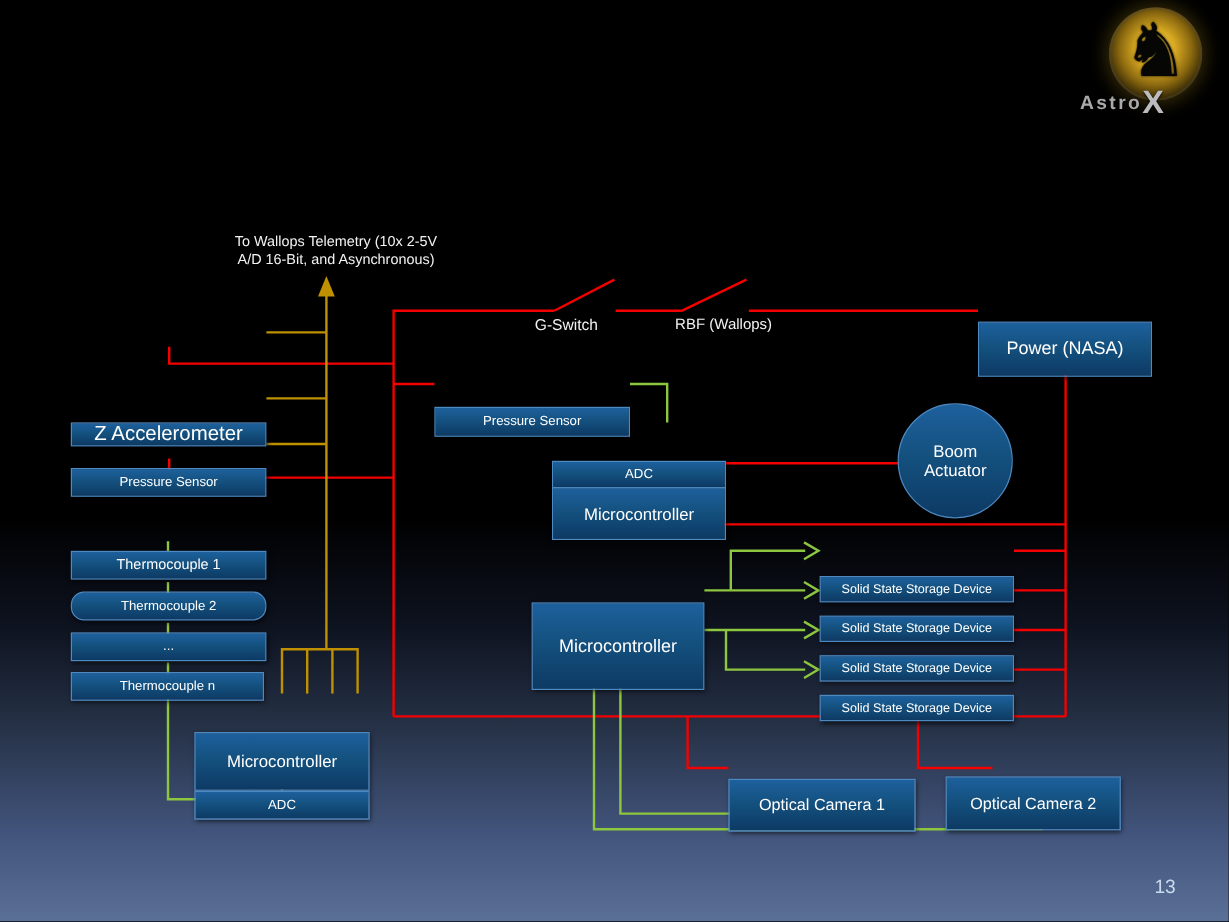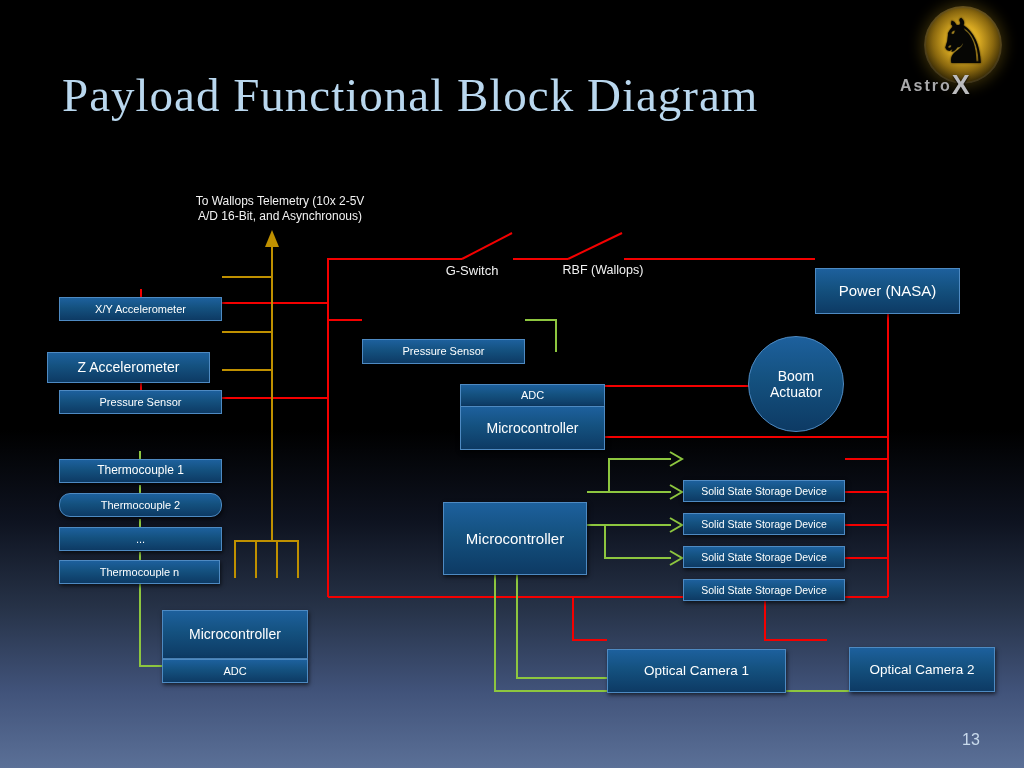--- a/index.html
+++ b/index.html
@@ -97,40 +97,36 @@
       <polyline points="605,525 605,558 671,558"></polyline>
       <polyline points="670,452 682,459 670,466"></polyline>
       <polyline points="670,485 682,492 670,499"></polyline>
       <polyline points="670,518 682,525 670,532"></polyline>
       <polyline points="670,551 682,558 670,565"></polyline>
       <polyline points="495,543 495,691 868,691 868,661"></polyline>
       <polyline points="517,543 517,678 673,678 673,662"></polyline>
     </g>
   </svg>
 
-  <div class="title">Payload Functional Block Diagram</div>
 
   <div class="logo">
     <div class="emblem">
       <div class="knight">♞</div>
     </div>
     <div class="brand"><span>Astro</span><span class="bx">X</span></div>
   </div>
 
   <div class="lbl" style="left:180px;top:194px;width:200px;font-size:12px;line-height:15px;">
     <span>To Wallops Telemetry (10x 2-5V</span><br>
     <span>A/D 16-Bit, and Asynchronous)</span>
   </div>
   <div class="lbl" style="left:428px;top:263px;width:88px;font-size:13px;">G-Switch</div>
   <div class="lbl" style="left:552px;top:263px;width:102px;font-size:12.5px;">RBF (Wallops)</div>
 
-  <div class="box" style="left:59px;top:265px;width:163px;height:24px;font-size:11px;">
-      <span>X/Y Accelerometer</span>
-    </div>
-  <div class="box" style="left:47px;top:320px;width:163px;height:31px;font-size:14px;">
+  <div class="box" style="left:59px;top:320px;width:163px;height:20px;font-size:17px;">
       <span>Z Accelerometer</span>
     </div>
   <div class="box" style="left:59px;top:358px;width:163px;height:24px;font-size:11px;">
       <span>Pressure Sensor</span>
     </div>
   <div class="box" style="left:59px;top:427px;width:163px;height:24px;font-size:12px;">
       <span>Thermocouple 1</span>
     </div>
   <div class="box" style="left:59px;top:461px;width:163px;height:24px;font-size:11px;border-radius:11px;">
       <span>Thermocouple 2</span>
@@ -176,22 +172,22 @@
   <div class="box" style="left:683px;top:481px;width:162px;height:22px;font-size:10.5px;">
       <span>Solid State Storage Device</span>
     </div>
   <div class="box" style="left:683px;top:514px;width:162px;height:22px;font-size:10.5px;">
       <span>Solid State Storage Device</span>
     </div>
   <div class="box" style="left:683px;top:547px;width:162px;height:22px;font-size:10.5px;">
       <span>Solid State Storage Device</span>
     </div>
 
-  <div class="box" style="left:607px;top:617px;width:179px;height:44px;font-size:13.5px;">
+  <div class="box" style="left:607px;top:617px;width:156px;height:44px;font-size:13.5px;">
       <span>Optical Camera 1</span>
     </div>
-  <div class="box" style="left:849px;top:615px;width:146px;height:45px;font-size:13.5px;">
+  <div class="box" style="left:788px;top:615px;width:146px;height:45px;font-size:13.5px;">
       <span>Optical Camera 2</span>
     </div>
 
   <div class="pagenum">13</div>
 
 </div>
 
 </body></html>

